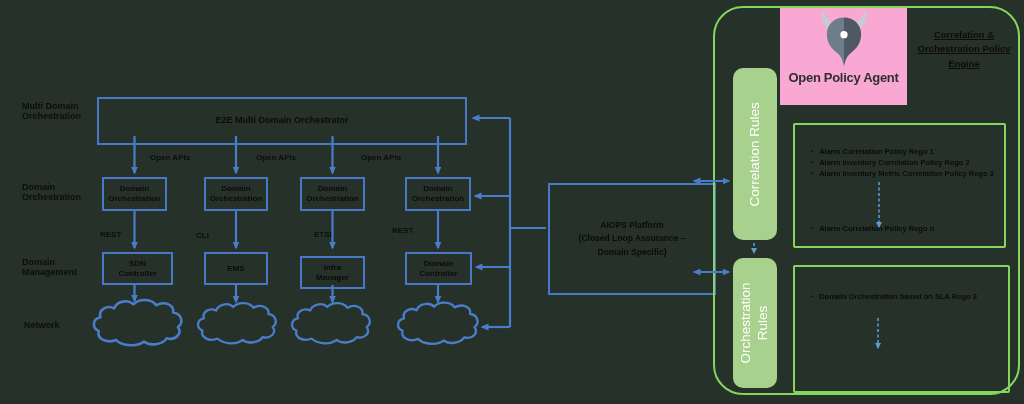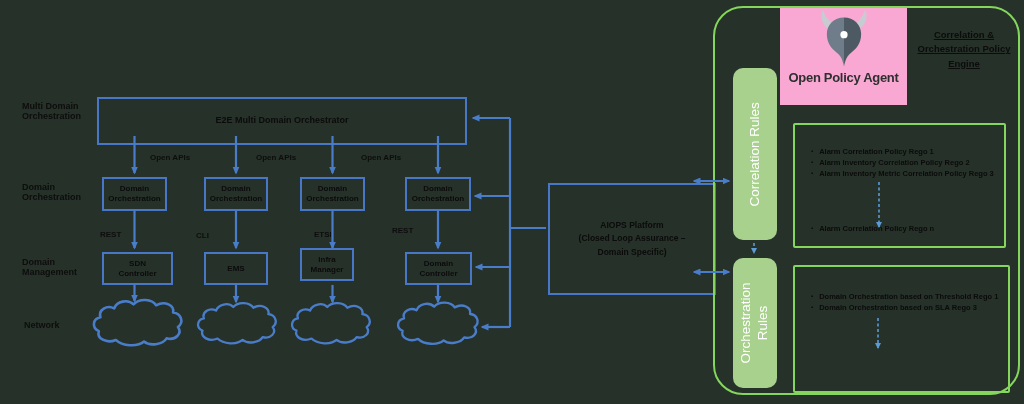--- a/index.html
+++ b/index.html
@@ -82,21 +82,21 @@
 Orchestration</div>
 
   <div class="lbl small" style="left:100px;top:230px;width:34px;">REST</div>
   <div class="lbl small" style="left:196px;top:231px;width:28px;">CLI</div>
   <div class="lbl small" style="left:300px;top:230px;width:30px;margin-left:14px;">ETSI</div>
   <div class="lbl small" style="left:392px;top:226px;width:34px;">REST</div>
 
   <div class="dbox" style="left:102px;top:252px;width:71px;height:33px;">SDN
 Controller</div>
   <div class="dbox" style="left:204px;top:252px;width:64px;height:33px;">EMS</div>
-  <div class="dbox" style="left:300px;top:248px;width:54px;height:33px;">Infra
+  <div class="dbox" style="left:300px;top:256px;width:65px;height:33px;">Infra
 Manager</div>
   <div class="dbox" style="left:405px;top:252px;width:67px;height:33px;">Domain
 Controller</div>
 
   <div class="cloud-lbl" style="left:95px;top:312px;width:90px;">Programmable
 Network</div>
   <div class="cloud-lbl" style="left:206px;top:318px;width:66px;">PNFs</div>
   <div class="cloud-lbl" style="left:300px;top:312px;width:66px;">Cloud/
 NFVI</div>
   <div class="cloud-lbl" style="left:406px;top:318px;width:68px;">Hybrid</div>
@@ -138,21 +138,20 @@
       <li class="rule-item">Alarm Inventory Metric Correlation Policy Rego 3</li>
     </ul>
     <div style="height:44px;"></div>
     <ul>
       <li class="rule-item">Alarm Correlation Policy Rego n</li>
     </ul>
   </div>
 
   <div class="rulebox" style="left:793px;top:265px;width:217px;height:128px;padding:24px 8px 8px 16px;">
     <ul>
-      <li class="rule-item">Domain Orchestration based on Threshold Rego 1</li>
       <li class="rule-item">Domain Orchestration based on SLA Rego 3</li>
     </ul>
     <div style="height:40px;"></div>
   </div>
 
   <svg class="overlay" width="1024" height="404">
     <defs>
       <marker id="ah" markerWidth="8" markerHeight="8" refX="6.5" refY="3.5" orient="auto" markerUnits="userSpaceOnUse">
         <path d="M0,0 L8,3.5 L0,7 Z" fill="#4a7dc9"></path>
       </marker>

